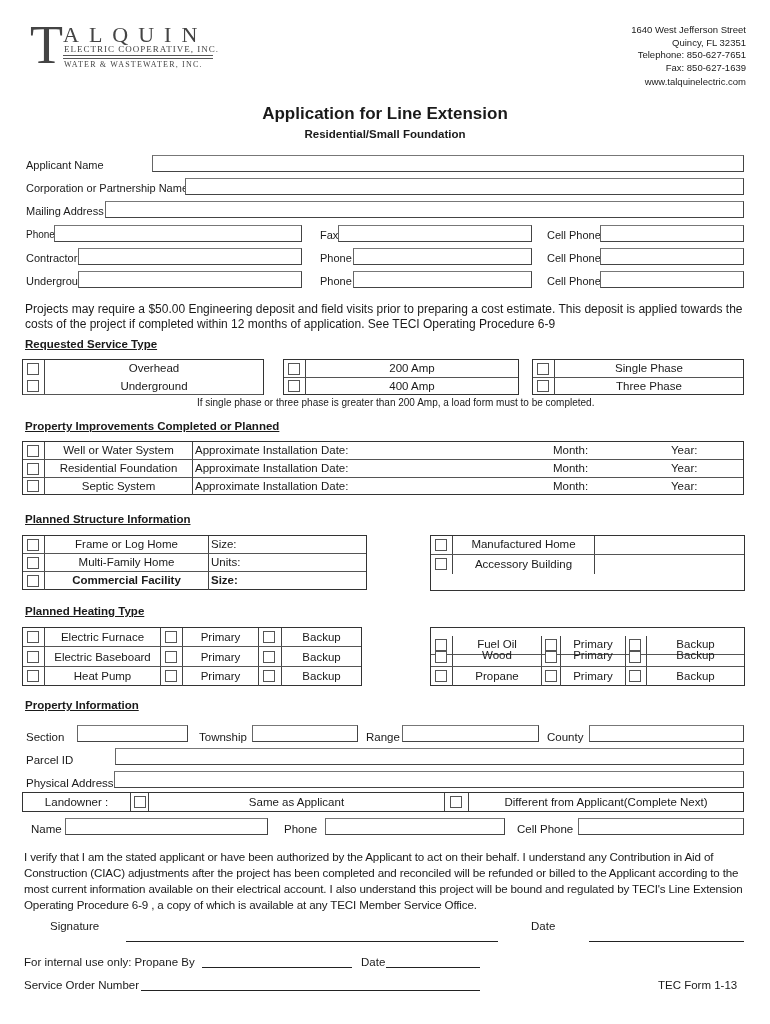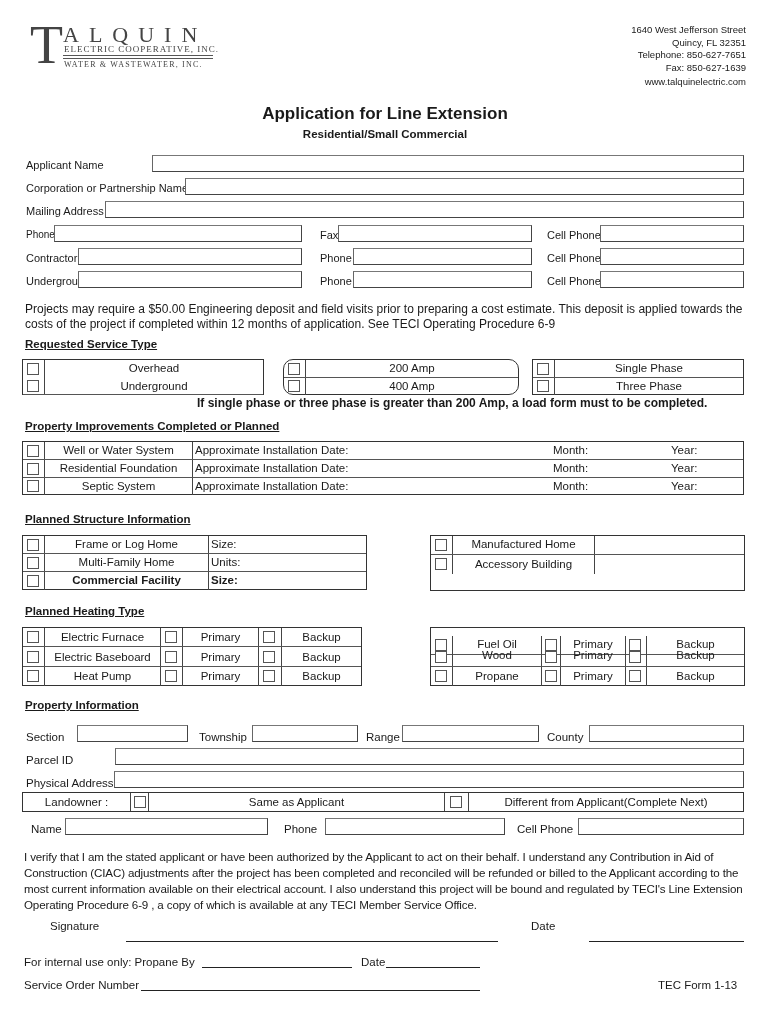--- a/index.html
+++ b/index.html
@@ -42,21 +42,21 @@
 
 <div class="addr">
   <div>1640 West Jefferson Street</div>
   <div>Quincy, FL 32351</div>
   <div>Telephone: 850-627-7651</div>
   <div>Fax: 850-627-1639</div>
   <div style="margin-top:2px;">www.talquinelectric.com</div>
 </div>
 
 <div class="title">Application for Line Extension</div>
-<div class="subtitle">Residential/Small Commercial</div>
+<div class="subtitle">Residential/Small Foundation</div>
 
 <div class="lbl" style="left:26px;top:158px;">Applicant Name</div>
 <div class="field" style="left:152px;top:155px;width:592px;"></div>
 
 <div class="lbl" style="left:26px;top:181px;">Corporation or Partnership Name</div>
 <div class="field" style="left:185px;top:178px;width:559px;"></div>
 
 <div class="lbl" style="left:26px;top:204px;">Mailing Address</div>
 <div class="field" style="left:105px;top:201px;width:639px;"></div>
 
@@ -89,21 +89,21 @@
   <div class="row" style="top:18px;height:17px;">
     <div class="cb" style="left:4px;top:2px;"></div>
     <div class="cell center vline" style="left:21px;right:0;">Underground</div>
   </div>
   <div class="row" style="top:0;height:18px;">
     <div class="cb" style="left:4px;"></div>
     <div class="cell center vline" style="left:21px;right:0;">Overhead</div>
   </div>
 </div>
 
-<div class="tbl" style="left:283px;top:359px;width:236px;height:36px;border-radius:10px;">
+<div class="tbl" style="left:283px;top:359px;width:236px;height:36px;">
   <div class="row" style="top:0;height:18px;">
     <div class="cb" style="left:4px;"></div>
     <div class="cell center vline" style="left:21px;right:0;">200 Amp</div>
   </div>
   <div class="row" style="top:18px;height:17px;">
     <div class="cb" style="left:4px;top:2px;"></div>
     <div class="cell center vline" style="left:21px;right:0;">400 Amp</div>
   </div>
 </div>
 
@@ -111,21 +111,21 @@
   <div class="row" style="top:0;height:18px;">
     <div class="cb" style="left:4px;"></div>
     <div class="cell center vline" style="left:21px;right:0;">Single Phase</div>
   </div>
   <div class="row" style="top:18px;height:17px;">
     <div class="cb" style="left:4px;top:2px;"></div>
     <div class="cell center vline" style="left:21px;right:0;">Three Phase</div>
   </div>
 </div>
 
-<div class="lbl sm" style="left:197px;top:396px;font-size:12px;font-weight:bold;">If single phase or three phase is greater than  200 Amp, a load form must to be completed.</div>
+<div class="lbl sm" style="left:197px;top:396px;font-size:10px;">If single phase or three phase is greater than  200 Amp, a load form must to be completed.</div>
 
 <div class="section-head" style="left:25px;top:420px;">Property Improvements Completed or Planned</div>
 
 <div class="tbl" style="left:22px;top:441px;width:722px;height:54px;">
   <div class="row" style="top:0;height:18px;">
     <div class="cb" style="left:4px;"></div>
     <div class="cell center vline" style="left:21px;width:148px;">Well or Water System</div>
     <div class="cell vline" style="left:169px;right:0;padding-left:2px;">
       <span>Approximate Installation Date:</span>
       <span class="abs" style="left:360px;">Month:</span>

